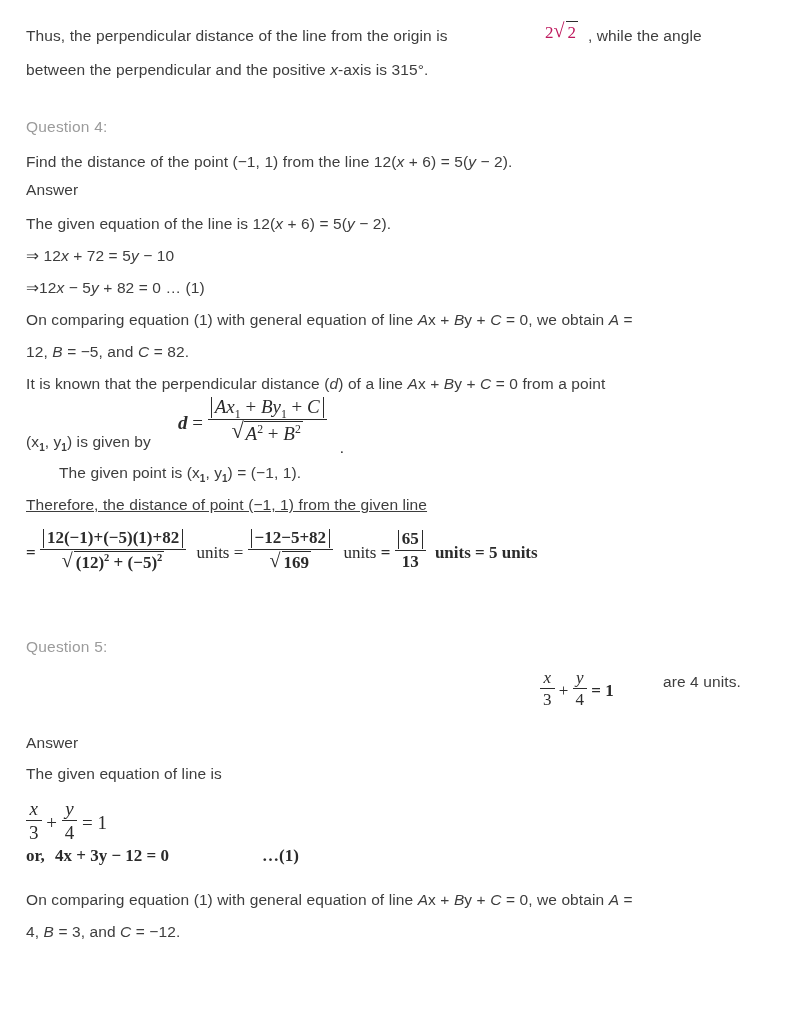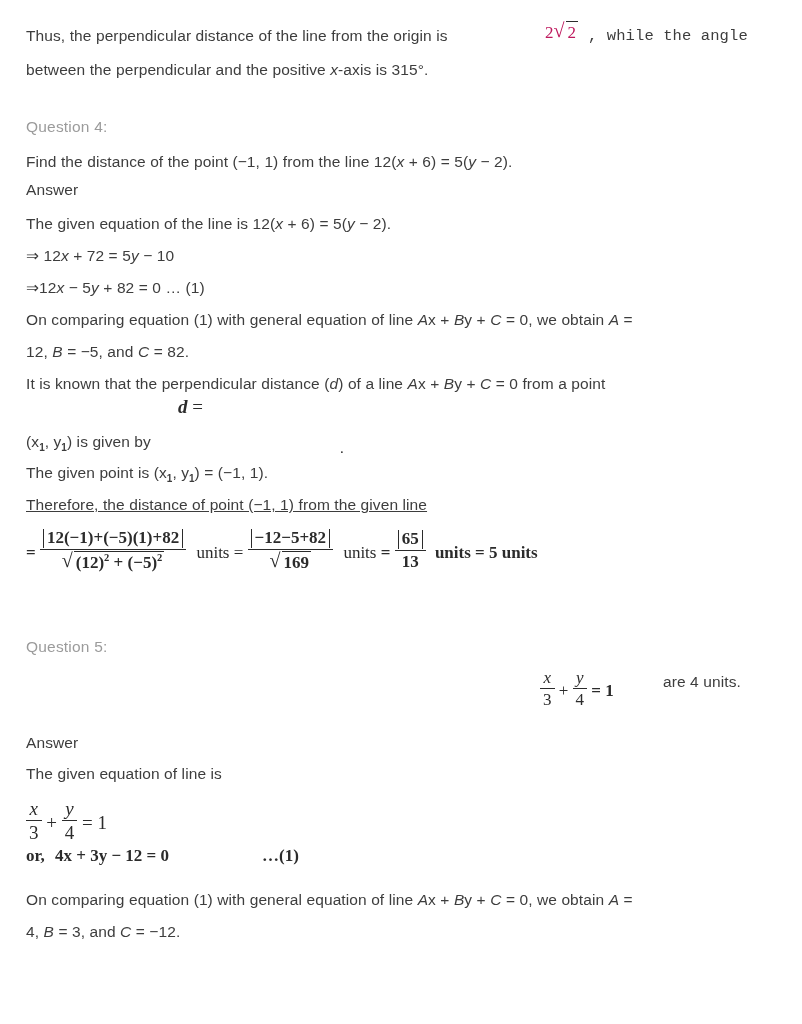--- a/index.html
+++ b/index.html
@@ -112,21 +112,21 @@
 <body>
 
 <div class="page">
 
   <div class="line" style="top:26px;">
     <span>Thus, the perpendicular distance of the line from the origin is</span>
   </div>
   <div class="inline-math" style="left:545px; top:21px; font-size:17px;">
     <span>2</span><span class="rad"><span class="radicand">2</span></span>
   </div>
-  <div class="line" style="left:588px; top:26px;font-family:Liberation Mono, monospace;">
+  <div class="line" style="left:588px; top:26px;">
     <span>, while the angle</span>
   </div>
 
   <div class="line" style="top:60px;">
     <span>between the perpendicular and the positive </span><i>x</i><span>-axis is 315°.</span>
   </div>
 
   <div class="qhead" style="top:118px;">Question 4:</div>
 
   <div class="line" style="top:152px;">
@@ -155,28 +155,36 @@
     <span>12, </span><i>B</i><span> = −5, and </span><i>C</i><span> = 82.</span>
   </div>
 
   <div class="line" style="top:374px;">
     <span>It is known that the perpendicular distance (</span><i>d</i><span>) of a line </span><i>A</i><span>x + </span><i>B</i><span>y + </span><i>C</i><span> = 0 from a point</span>
   </div>
 
   <div class="math" style="left:178px; top:396px; font-size:19px;">
     <span class="mi bold">d</span>
     <span>=</span>
+    <span class="frac">
+      <span class="num">
+        <span class="abs"><i>A</i><i>x</i><span class="sup" style="vertical-align:sub;">1</span> <span>+</span> <i>B</i><i>y</i><span class="sup" style="vertical-align:sub;">1</span> <span>+</span> <i>C</i></span>
+      </span>
+      <span class="den">
+        <span class="rad"><span class="radicand"><i>A</i><span class="sup">2</span> <span>+</span> <i>B</i><span class="sup">2</span></span></span>
+      </span>
+    </span>
   </div>
 
   <div class="line" style="top:432px;">
     <span>(x</span><span class="sub">1</span><span>, y</span><span class="sub">1</span><span>) is given by</span>
   </div>
   <div class="math" style="left:340px; top:440px; font-size:15px;">.</div>
 
-  <div class="line" style="top:463px;">
+  <div class="line" style="top:463px;margin-left:33px;">
     <span>The given point is (x</span><span class="sub">1</span><span>, y</span><span class="sub">1</span><span>) = (−1, 1).</span>
   </div>
 
   <div class="line" style="top:495px;text-decoration:underline;">Therefore, the distance of point (−1, 1) from the given line</div>
 
   <div class="math" style="left:26px; top:528px; font-size:17px;">
     <span class="bold">=</span>
     <span class="frac">
       <span class="num">
         <span class="abs bold">12(−1)+(−5)(1)+82</span>

